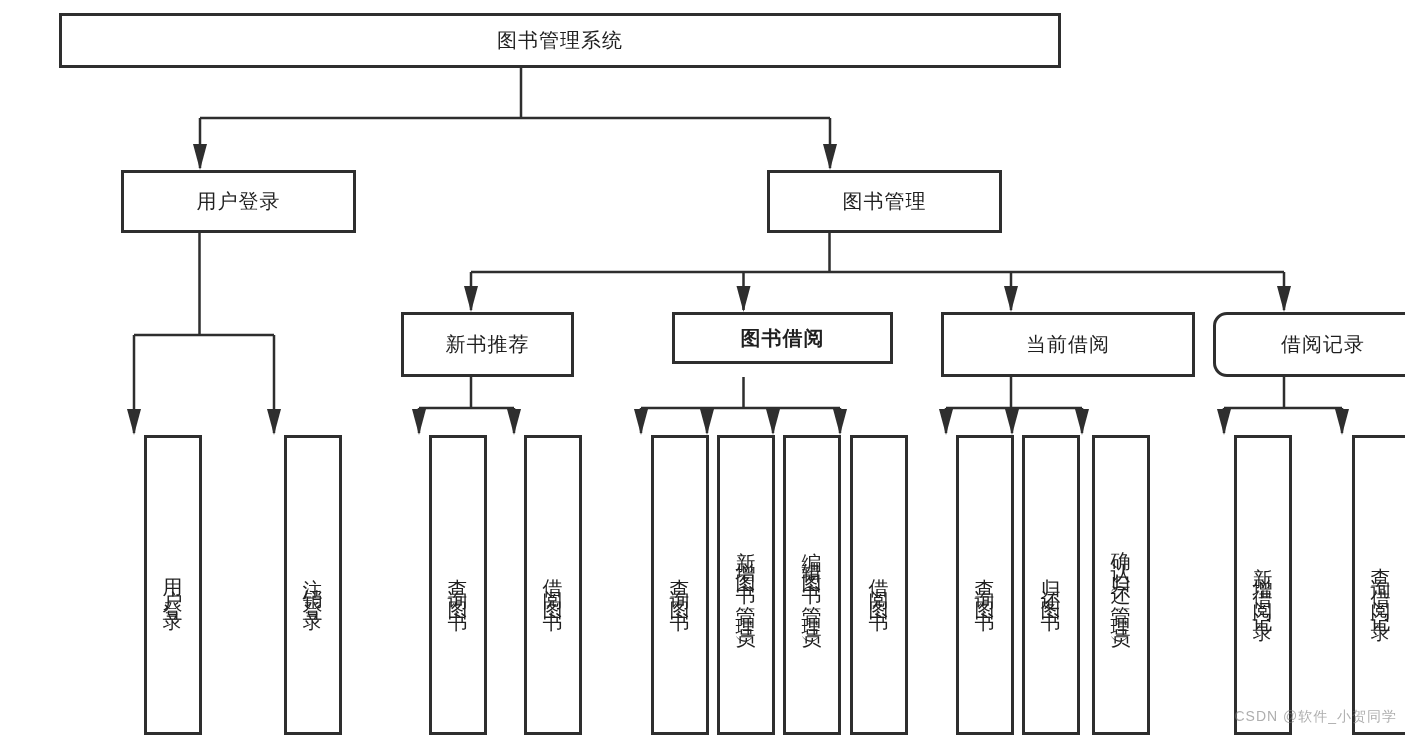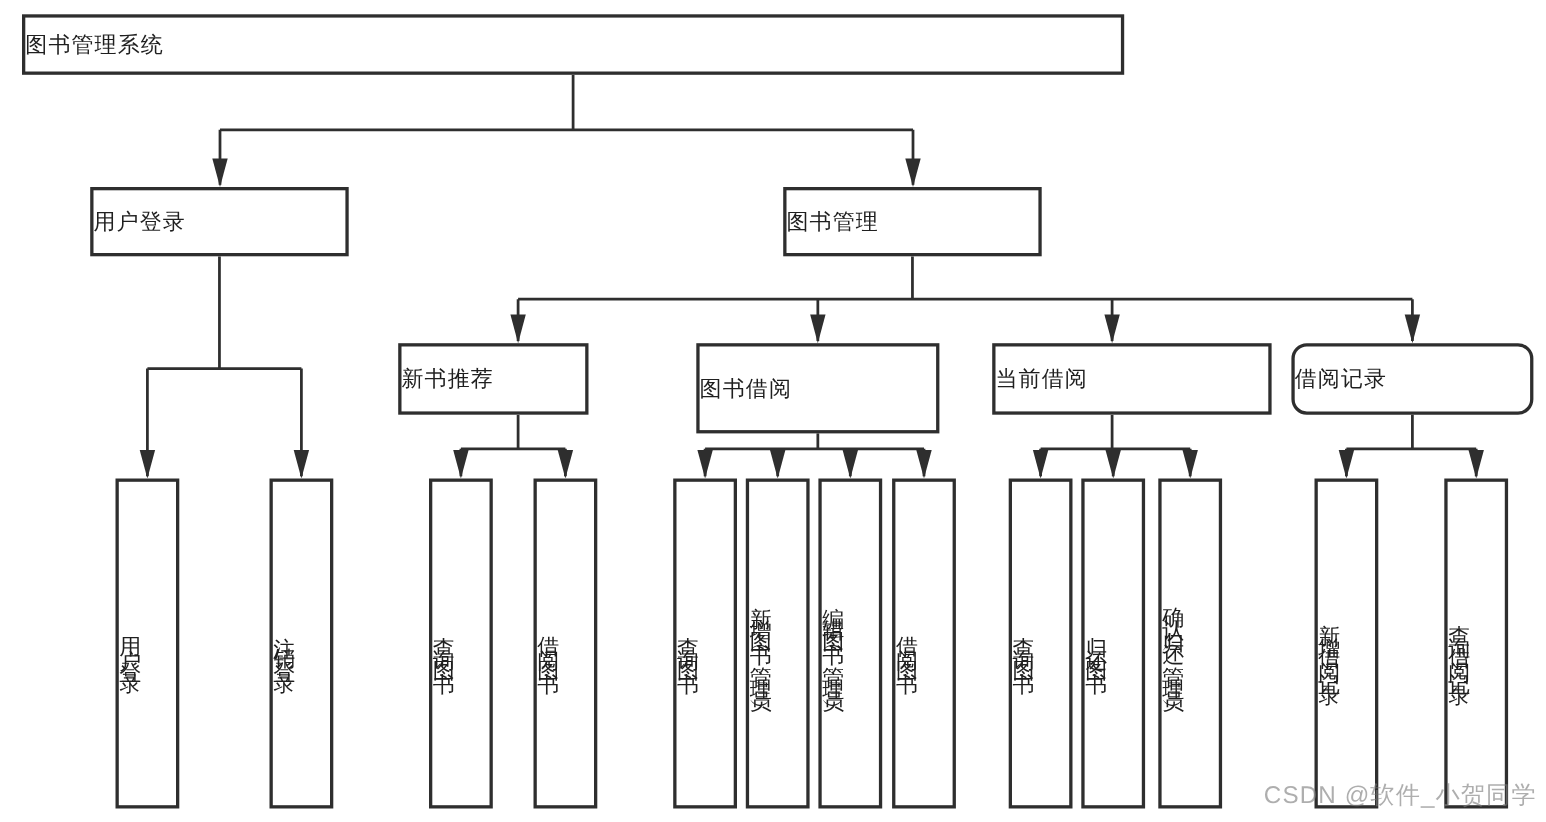--- a/index.html
+++ b/index.html
@@ -22,41 +22,43 @@
     height: 747px;
     z-index: 0;
   }
   .node {
     position: absolute;
     box-sizing: border-box;
     border: 3px solid #2e2e2e;
     background: #ffffff;
     display: flex;
     align-items: center;
+    justify-content: center;
     z-index: 1;
     color: #1f1f1f;
+    margin-left: 39px;
   }
   .node.h .label {
     font-size: 20px;
     letter-spacing: 1px;
     white-space: nowrap;
   }
   .node.v .label {
     writing-mode: vertical-rl;
     text-orientation: mixed;
     font-size: 20px;
     letter-spacing: 11px;
     line-height: 1;
     white-space: nowrap;
   }
   .root-box   { left: 20px;  top: 13px;  width: 1002px; height: 55px; }
   .l2-a { left: 82px;  top: 170px; width: 235px; height: 63px; }
-  .l2-b { left: 712px; top: 170px; width: 235px; height: 63px; }
+  .l2-b { left: 728px; top: 170px; width: 235px; height: 63px; }
   .l3-a { left: 362px;  top: 312px; width: 173px; height: 65px; }
-  .l3-b { left: 633px;  top: 312px; width: 221px; height: 82px; }
+  .l3-b { left: 633px;  top: 312px; width: 221px; height: 52px; font-weight: bold; }
   .l3-c { left: 902px;  top: 312px; width: 254px; height: 65px; }
   .l3-d { left: 1174px; top: 312px; width: 220px; height: 65px; border-radius: 14px; }
   .leaf { top: 435px; width: 58px; height: 300px; }
   .lf-1  { left: 105px;  }
   .lf-2  { left: 245px;  }
   .lf-3  { left: 390px;  }
   .lf-4  { left: 485px;  }
   .lf-5  { left: 612px;  }
   .lf-6  { left: 678px;  }
   .lf-7  { left: 744px;  }
@@ -64,21 +66,21 @@
   .lf-9  { left: 917px;  }
   .lf-10 { left: 983px;  }
   .lf-11 { left: 1053px; }
   .lf-12 { left: 1195px; }
   .lf-13 { left: 1313px; }
   .watermark {
     position: absolute;
     right: 8px;
     top: 708px;
     z-index: 5;
-    font-size: 22px;
+    font-size: 14px;
     color: rgba(125, 125, 125, 0.62);
     letter-spacing: 1px;
     white-space: nowrap;
   }
 </style>
 </head>
 <body>
 
 <div class="stage">
 

